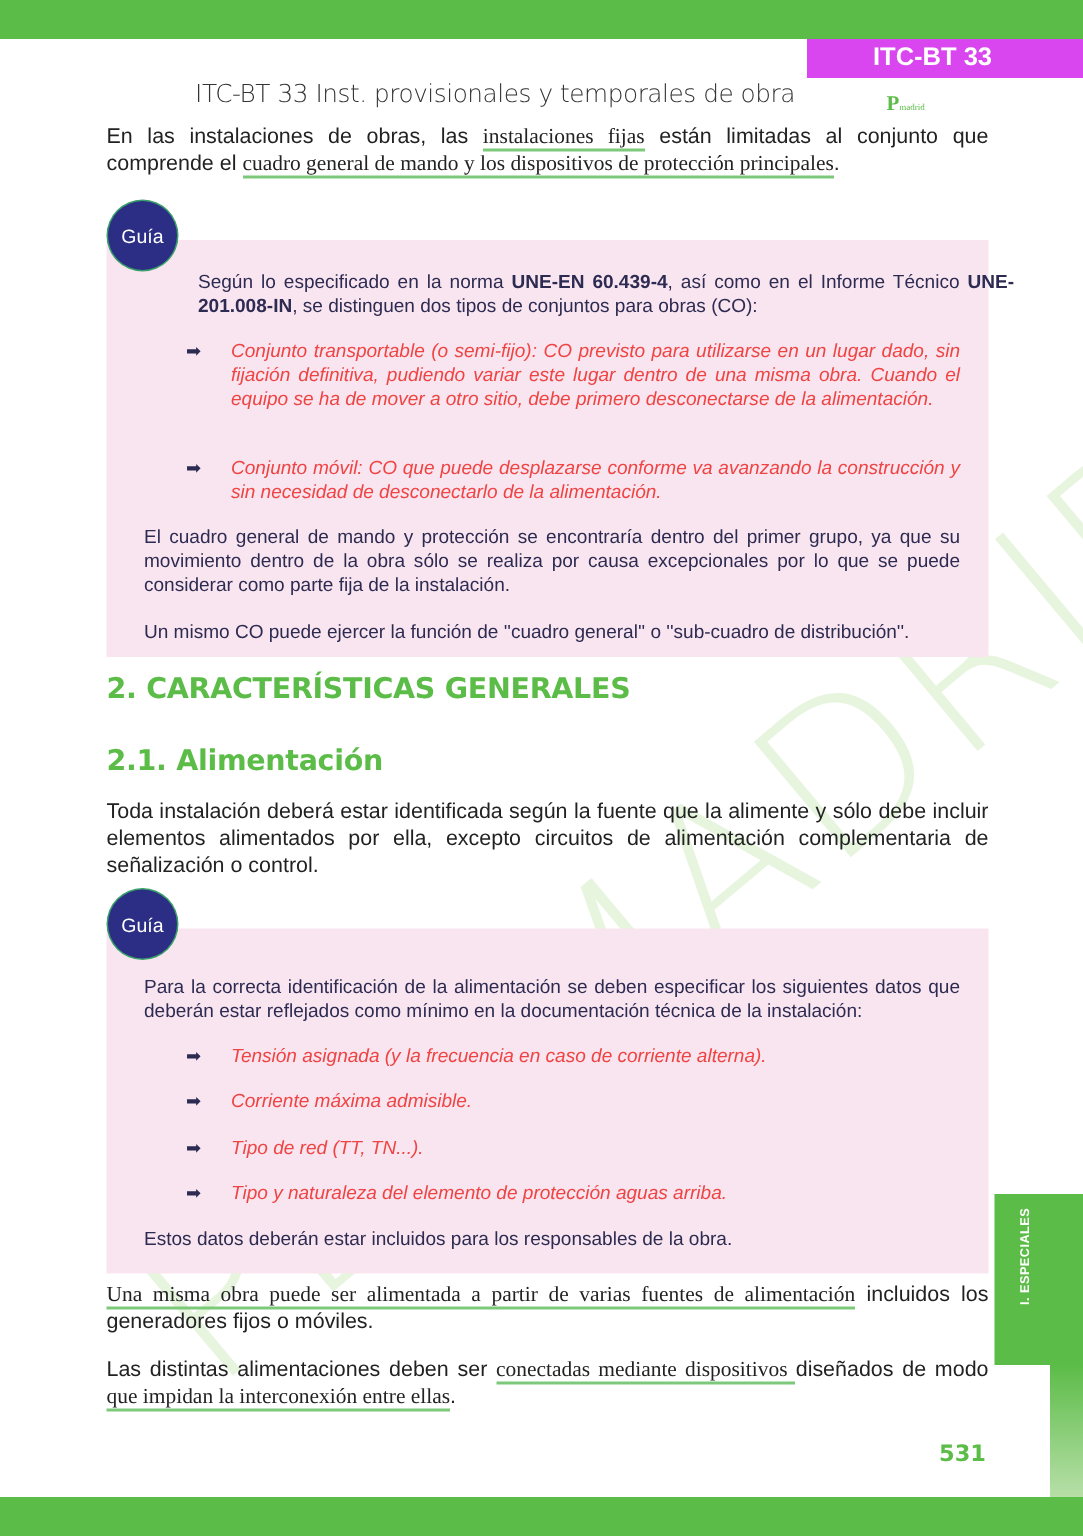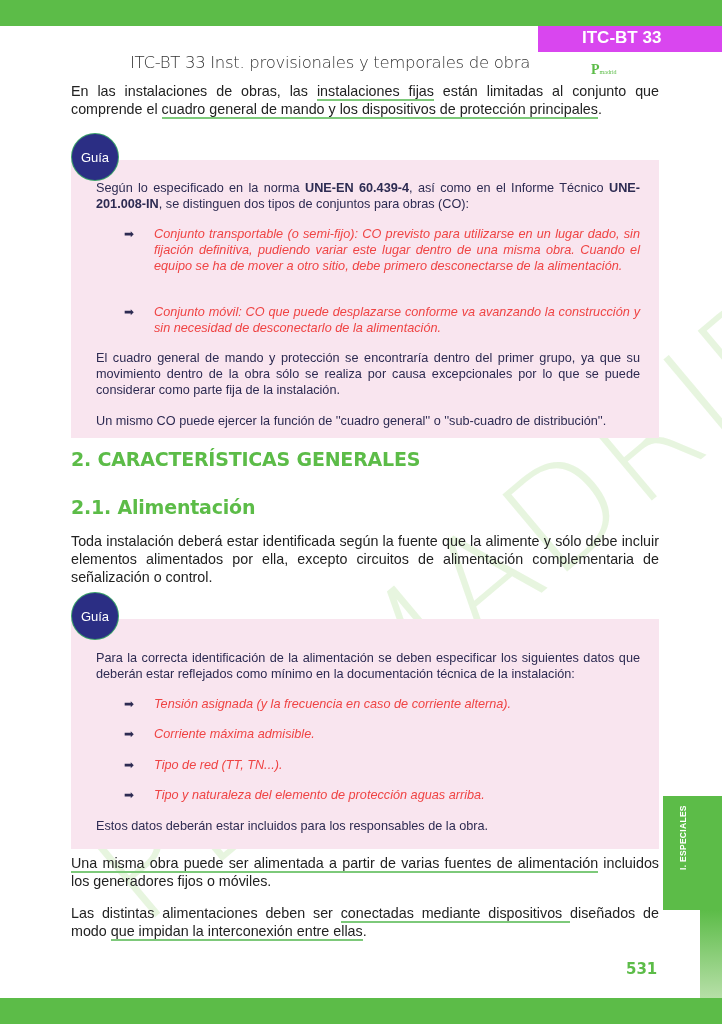--- a/index.html
+++ b/index.html
@@ -37,21 +37,21 @@
     white-space:nowrap; pointer-events:none; letter-spacing:4px;
     left:60px; top:830px;
     -webkit-text-stroke:0;
   }
 
   .para {
     position:absolute; left:71px; width:588px;
     font-size:14.3px; line-height:18px; text-align:justify; color:#222;
     font-family:"Liberation Sans", sans-serif;
   }
-  .ul-green { border-bottom:2px solid #7dc97a; text-decoration:none; padding-bottom:0; }
+  .ul-green { border-bottom:2px solid #7dc97a; text-decoration:none; padding-bottom:0;font-family:Liberation Serif, serif; }
 
   .guide-box {
     position:absolute; left:71px; width:588px; background:#f9e5ef;
   }
   .guia-badge {
     position:absolute; width:46px; height:46px; border-radius:50%;
     background:#2b2e84; color:#fff; font-size:13px;
     display:flex; align-items:center; justify-content:center;
     box-shadow:0 0 0 1px #3aa06a;
     font-family:"Liberation Sans", sans-serif;
@@ -105,21 +105,21 @@
 <div class="logo"><span class="big">P</span><span class="small">madrid</span></div>
 
 <div class="watermark">PLC MADRID</div>
 
 <div class="para" style="top:82px;">
   <span>En las instalaciones de obras, las </span><span class="ul-green">instalaciones fijas</span><span> están limitadas al conjunto que comprende el </span><span class="ul-green">cuadro general de mando y los dispositivos de protección principales</span><span>.</span>
 </div>
 
 <div class="guide-box" style="top:160px; height:278px;"></div>
 <div class="guia-badge" style="left:72px; top:134px;">Guía</div>
-<div class="gtext" style="top:180px;">
+<div class="gtext" style="top:180px;margin-left:36px;">
   <span>Según lo especificado en la norma </span><b>UNE-EN 60.439-4</b><span>, así como en el Informe Técnico </span><b>UNE-201.008-IN</b><span>, se distinguen dos tipos de conjuntos para obras (CO):</span>
 </div>
 <div class="bullet-row" style="top:226px;">
   <span class="arrow">➡</span>
   <div class="btext">Conjunto transportable (o semi-fijo): CO previsto para utilizarse en un lugar dado, sin fijación definitiva, pudiendo variar este lugar dentro de una misma obra. Cuando el equipo se ha de mover a otro sitio, debe primero desconectarse de la alimentación.</div>
 </div>
 <div class="bullet-row" style="top:304px;">
   <span class="arrow">➡</span>
   <div class="btext">Conjunto móvil: CO que puede desplazarse conforme va avanzando la construcción y sin necesidad de desconectarlo de la alimentación.</div>
 </div>

